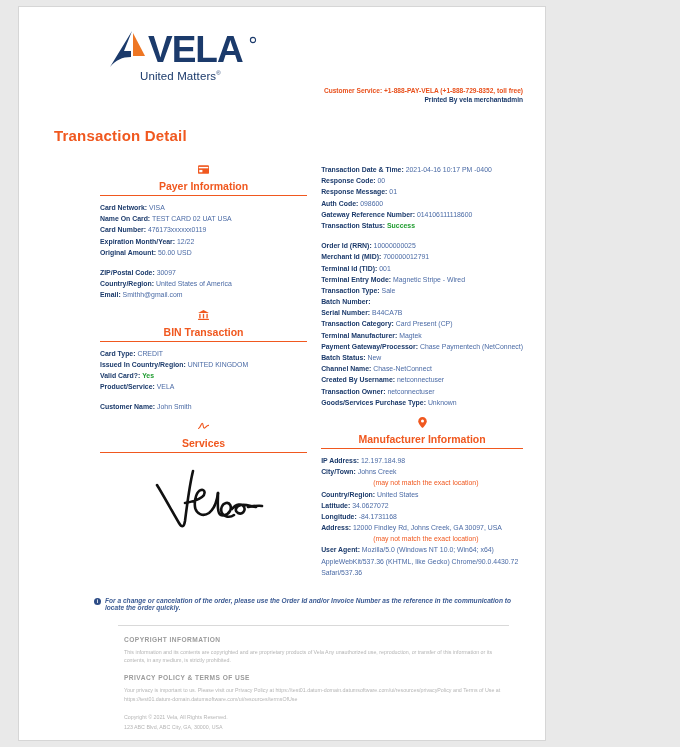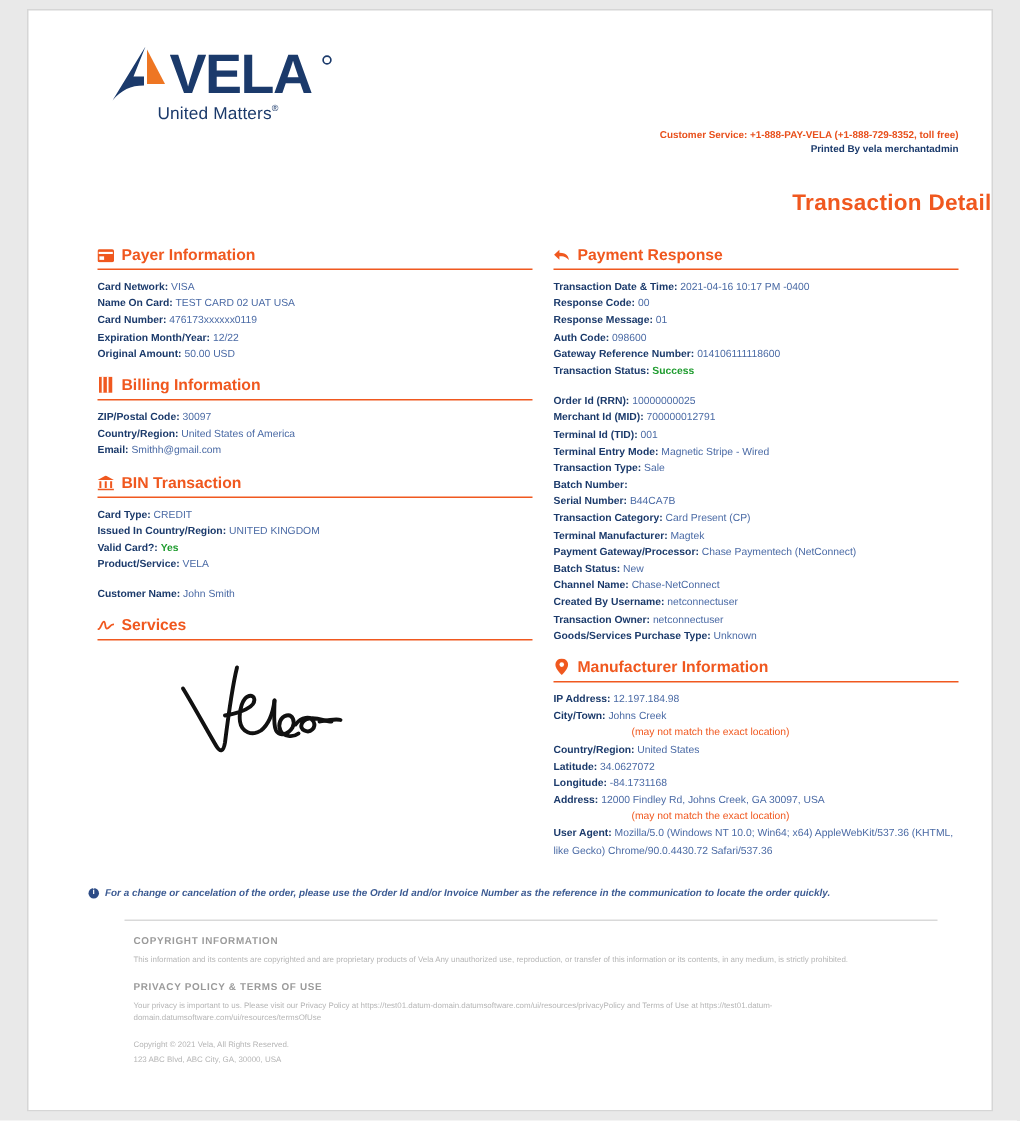--- a/index.html
+++ b/index.html
@@ -10,26 +10,27 @@
     width: 680px;
     height: 747px;
     background: #e9e9e9;
     font-family: "Liberation Sans", sans-serif;
     overflow: hidden;
   }
   .page {
     position: absolute;
     left: 18px;
     top: 6px;
-    width: 644px;
+    width: 528px;
     height: 735px;
     background: #ffffff;
     border: 1px solid #d6d6d6;
     box-sizing: border-box;
     overflow: hidden;
+    padding-left: 35px;
   }
 
   
   .header {
     position: relative;
     height: 92px;
   }
   .logo {
     position: absolute;
     left: 48px;
@@ -60,21 +61,21 @@
     color: #e8501c;
   }
   .contact .printed {
     font-size: 6.6px;
     font-weight: bold;
     color: #1b3a6b;
   }
 
   
   .doc-title {
-    text-align: right;
+    text-align: left;
     color: #f0581f;
     font-size: 15px;
     font-weight: bold;
     margin-top: 28px;
     letter-spacing: .2px;
   }
 
   
   .cols {
     display: flex;
@@ -88,20 +89,21 @@
   .sec-head {
     display: flex;
     align-items: center;
     gap: 5px;
     color: #f0581f;
     font-size: 10.5px;
     font-weight: bold;
     border-bottom: 1.3px solid #f0581f;
     padding-bottom: 3px;
     margin-bottom: 6px;
+    flex-direction: column;
   }
   .sec-head .ico {
     display: inline-flex;
     width: 11px;
     height: 11px;
     align-items: center;
     justify-content: center;
   }
   .sec-head .ico svg { display: block; }
 
@@ -221,30 +223,20 @@
         <span>Payer Information</span>
       </div>
       <div class="kv">
         <div class="row"><span class="k">Card Network:</span> <span class="v">VISA</span></div>
         <div class="row"><span class="k">Name On Card:</span> <span class="v">TEST CARD 02 UAT USA</span></div>
         <div class="row"><span class="k">Card Number:</span> <span class="v">476173xxxxxx0119</span></div>
         <div class="row"><span class="k">Expiration Month/Year:</span> <span class="v">12/22</span></div>
         <div class="row"><span class="k">Original Amount:</span> <span class="v">50.00 USD</span></div>
       </div>
 
-      <div class="sec-head">
-        <span class="ico">
-          <svg width="9" height="11" viewBox="0 0 11 13">
-              <rect x="0" y="0" width="11" height="13" fill="#f0581f"></rect>
-              <rect x="2.2" y="0" width="1.4" height="13" fill="#fff"></rect>
-              <rect x="6.4" y="0" width="1.4" height="13" fill="#fff"></rect>
-            </svg>
-        </span>
-        <span>Billing Information</span>
-      </div>
       <div class="kv">
         <div class="row"><span class="k">ZIP/Postal Code:</span> <span class="v">30097</span></div>
         <div class="row"><span class="k">Country/Region:</span> <span class="v">United States of America</span></div>
         <div class="row"><span class="k">Email:</span> <span class="v">Smithh@gmail.com</span></div>
       </div>
 
       <div class="sec-head">
         <span class="ico">
           <svg width="11" height="10" viewBox="0 0 13 12">
               <path d="M6.5 0 L13 3.6 L0 3.6 Z" fill="#f0581f"></path>
@@ -283,28 +275,20 @@
             <path d="M66 30 C66 38 65 46 67 50 C69 54 75 53 78 48 C80 44 78 39 74 40 C70 41 68 46 70 50 C72 54 78 55 82 52"></path>
             <path d="M80 46 C84 41 90 40 92 44 C94 48 90 52 86 50 C82 48 84 43 89 42 C95 41 100 44 104 44"></path>
             <path d="M96 44 C102 43 107 42 110 43"></path>
           </g>
         </svg>
       </div>
     </div>
 
     <div class="col-right">
 
-      <div class="sec-head">
-        <span class="ico">
-          <svg width="12" height="10" viewBox="0 0 14 11">
-              <path d="M5 1 L5 3.6 C10 3.6 13 6 13 10 C11 7 8.5 6.6 5 6.6 L5 9.5 L0.5 5.3 Z" fill="#f0581f"></path>
-            </svg>
-        </span>
-        <span>Payment Response</span>
-      </div>
       <div class="kv">
         <div class="row"><span class="k">Transaction Date &amp; Time:</span> <span class="v">2021-04-16 10:17 PM -0400</span></div>
         <div class="row"><span class="k">Response Code:</span> <span class="v">00</span></div>
         <div class="row"><span class="k">Response Message:</span> <span class="v">01</span></div>
         <div class="row"><span class="k">Auth Code:</span> <span class="v">098600</span></div>
         <div class="row"><span class="k">Gateway Reference Number:</span> <span class="v">014106111118600</span></div>
         <div class="row"><span class="k">Transaction Status:</span> <span class="v ok">Success</span></div>
       </div>
 
       <div class="kv">

